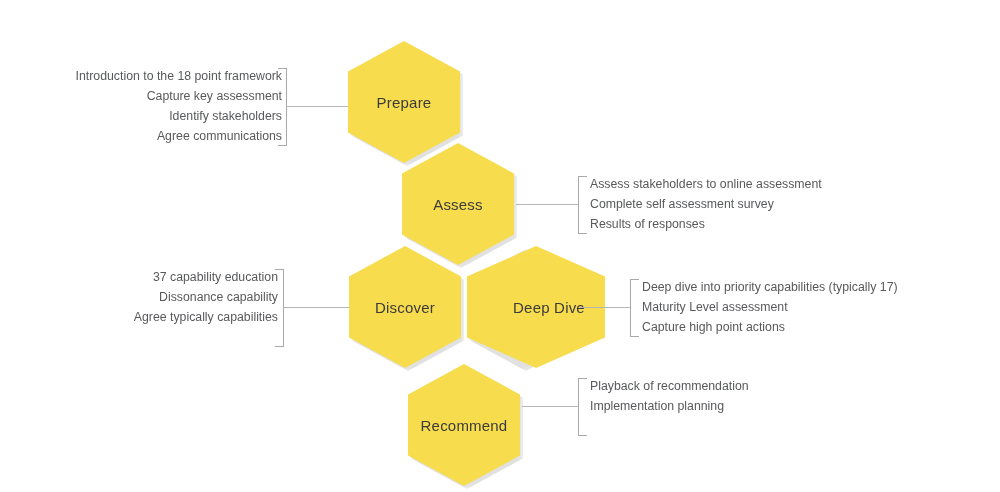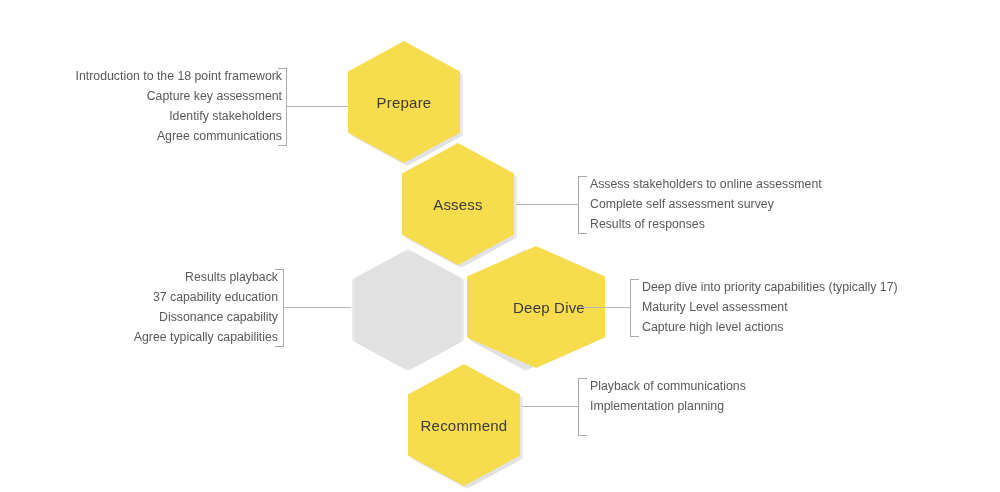--- a/index.html
+++ b/index.html
@@ -126,45 +126,47 @@
   </div>
   <div class="connector" style="left:516px; top:204px; width:62px;"></div>
   <div class="bracket facing-right" style="left:578px; top:176px; width:8px; height:56px;"></div>
   <div class="txtblock left-aligned" style="left:590px; top:174px; width:330px;">
     <span class="txtline">Assess stakeholders to online assessment</span>
     <span class="txtline">Complete self assessment survey</span>
     <span class="txtline">Results of responses</span>
   </div>
 
   <div class="txtblock right-aligned" style="left:40px; top:267px; width:238px;">
-    <span class="txtline">Results playback</span>
     <span class="txtline">37 capability education</span>
     <span class="txtline">Dissonance capability</span>
     <span class="txtline">Agree typically capabilities</span>
   </div>
   <div class="bracket facing-left" style="left:275px; top:269px; width:8px; height:76px;"></div>
   <div class="connector" style="left:283px; top:307px; width:68px;"></div>
   <div class="hex-shadow" style="left:352px; top:249px;"></div>
+  <div class="hex" style="left:349px; top:246px;">
+    <span class="hex-label">Discover</span>
+  </div>
 
   <div class="hex-shadow" style="left:470px; top:249px;"></div>
   <div class="hex" style="left:467px; top:246px;padding-left:26px;">
     <span class="hex-label">Deep Dive</span>
   </div>
   <div class="connector" style="left:580px; top:307px; width:50px;"></div>
   <div class="bracket facing-right" style="left:630px; top:279px; width:8px; height:56px;"></div>
   <div class="txtblock left-aligned" style="left:642px; top:277px; width:340px;">
     <span class="txtline">Deep dive into priority capabilities (typically 17)</span>
     <span class="txtline">Maturity Level assessment</span>
-    <span class="txtline">Capture high level actions</span>
+    <span class="txtline">Capture high point actions</span>
   </div>
 
   <div class="hex-shadow" style="left:411px; top:367px;"></div>
   <div class="hex" style="left:408px; top:364px;">
     <span class="hex-label">Recommend</span>
   </div>
   <div class="connector" style="left:522px; top:406px; width:56px;"></div>
   <div class="bracket facing-right" style="left:578px; top:378px; width:8px; height:56px;"></div>
   <div class="txtblock left-aligned" style="left:590px; top:376px; width:300px;">
-    <span class="txtline">Playback of communications</span>
+    <span class="txtline">Playback of recommendation</span>
     <span class="txtline">Implementation planning</span>
   </div>
 
 </div>
 
 </body></html>

